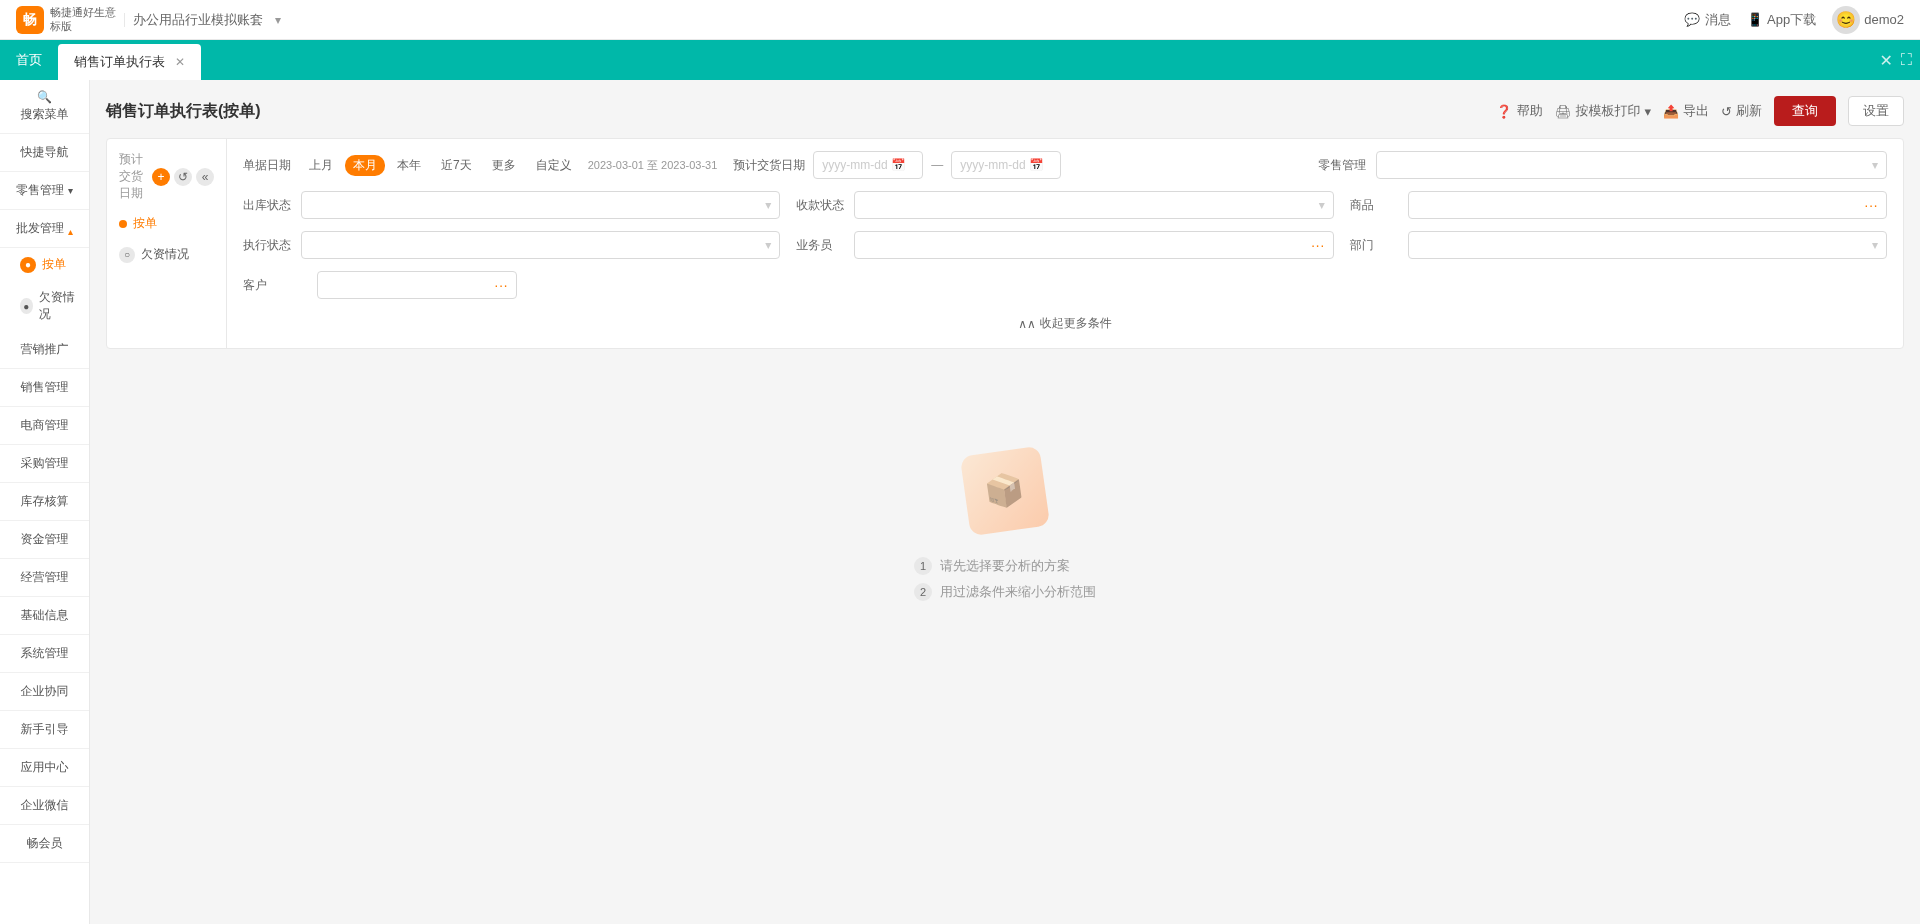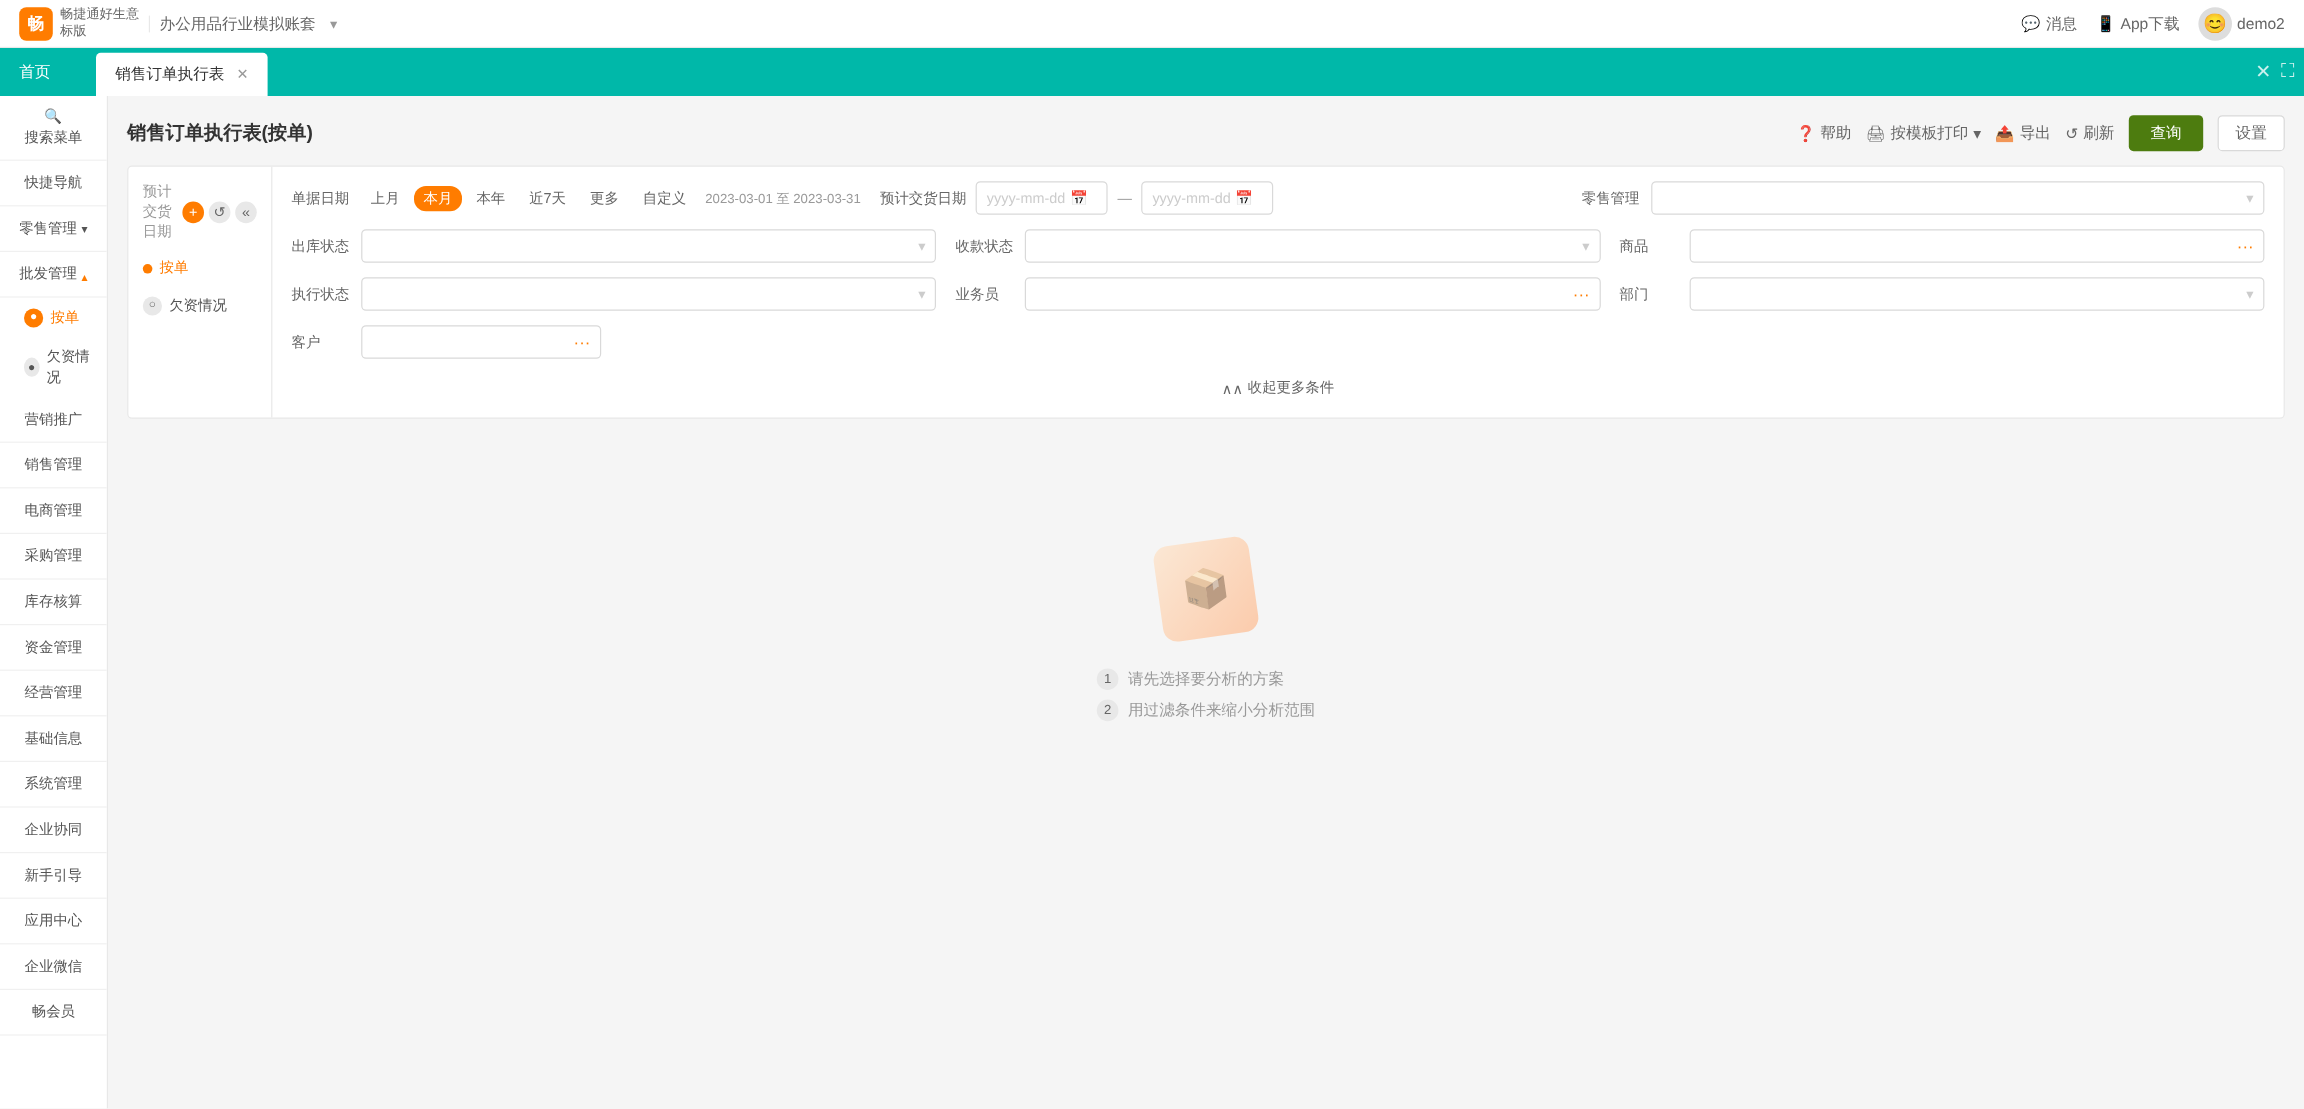--- a/index.html
+++ b/index.html
@@ -40,21 +40,21 @@
       height: 40px;
       display: flex;
       align-items: center;
       padding: 0 16px;
       font-size: 13px;
       cursor: pointer;
       color: rgba(255,255,255,0.85);
       gap: 6px;
     }
     .tab-item.home { background: transparent; color: #fff; }
-    .tab-item.active { background: #fff; color: #333; border-radius: 4px 4px 0 0; margin-top: 4px; height: 36px; margin-left: 22px; }
+    .tab-item.active { background: #fff; color: #333; border-radius: 4px 4px 0 0; margin-top: 4px; height: 36px; }
     .tab-close { font-size: 12px; color: #999; cursor: pointer; margin-left: 4px; }
     .tab-bar-actions { position: absolute; right: 8px; top: 50%; transform: translateY(-50%); display: flex; gap: 8px; }
     .tab-bar-action { color: rgba(255,255,255,0.8); cursor: pointer; font-size: 16px; }
 
     
     .main-layout {
       display: flex;
       flex: 1;
       overflow: hidden;
     }
@@ -112,21 +112,21 @@
       align-items: center;
       justify-content: space-between;
       margin-bottom: 12px;
     }
     .page-title { font-size: 16px; font-weight: bold; color: #333; }
     .page-actions { display: flex; align-items: center; gap: 12px; }
     .page-action-btn {
       display: flex; align-items: center; gap: 4px; color: #666; font-size: 13px; cursor: pointer;
     }
     .btn-primary {
-      background: #4d7c0f; color: #fff; border: none; padding: 6px 18px;
+      background: #b91c1c; color: #fff; border: none; padding: 6px 18px;
       border-radius: 4px; cursor: pointer; font-size: 13px;
     }
     .btn-secondary {
       background: #fff; color: #666; border: 1px solid #d9d9d9; padding: 5px 14px;
       border-radius: 4px; cursor: pointer; font-size: 13px;
     }
 
     
     .filter-panel {
       background: #fff;
@@ -483,21 +483,21 @@
             <div class="filter-field" style="gap:8px;align-items:center;flex:1;">
               <span class="filter-label">部门</span>
               <div class="filter-dropdown">
                 <span></span>
                 <span style="color:#ccc;">▾</span>
               </div>
             </div>
           </div>
 
           <div class="filter-row" style="align-items:flex-start;">
-            <div class="filter-field" style="gap:8px;align-items:center;flex:none;max-width:33%;">
+            <div class="filter-field" style="gap:24px;align-items:center;flex:none;max-width:33%;">
               <span class="filter-label">客户</span>
               <div class="filter-input" style="width:200px;">
                 <span></span>
                 <span class="filter-more-dots">···</span>
               </div>
             </div>
           </div>
 
           <div class="filter-collapse-row">
             <span>∧∧</span>

